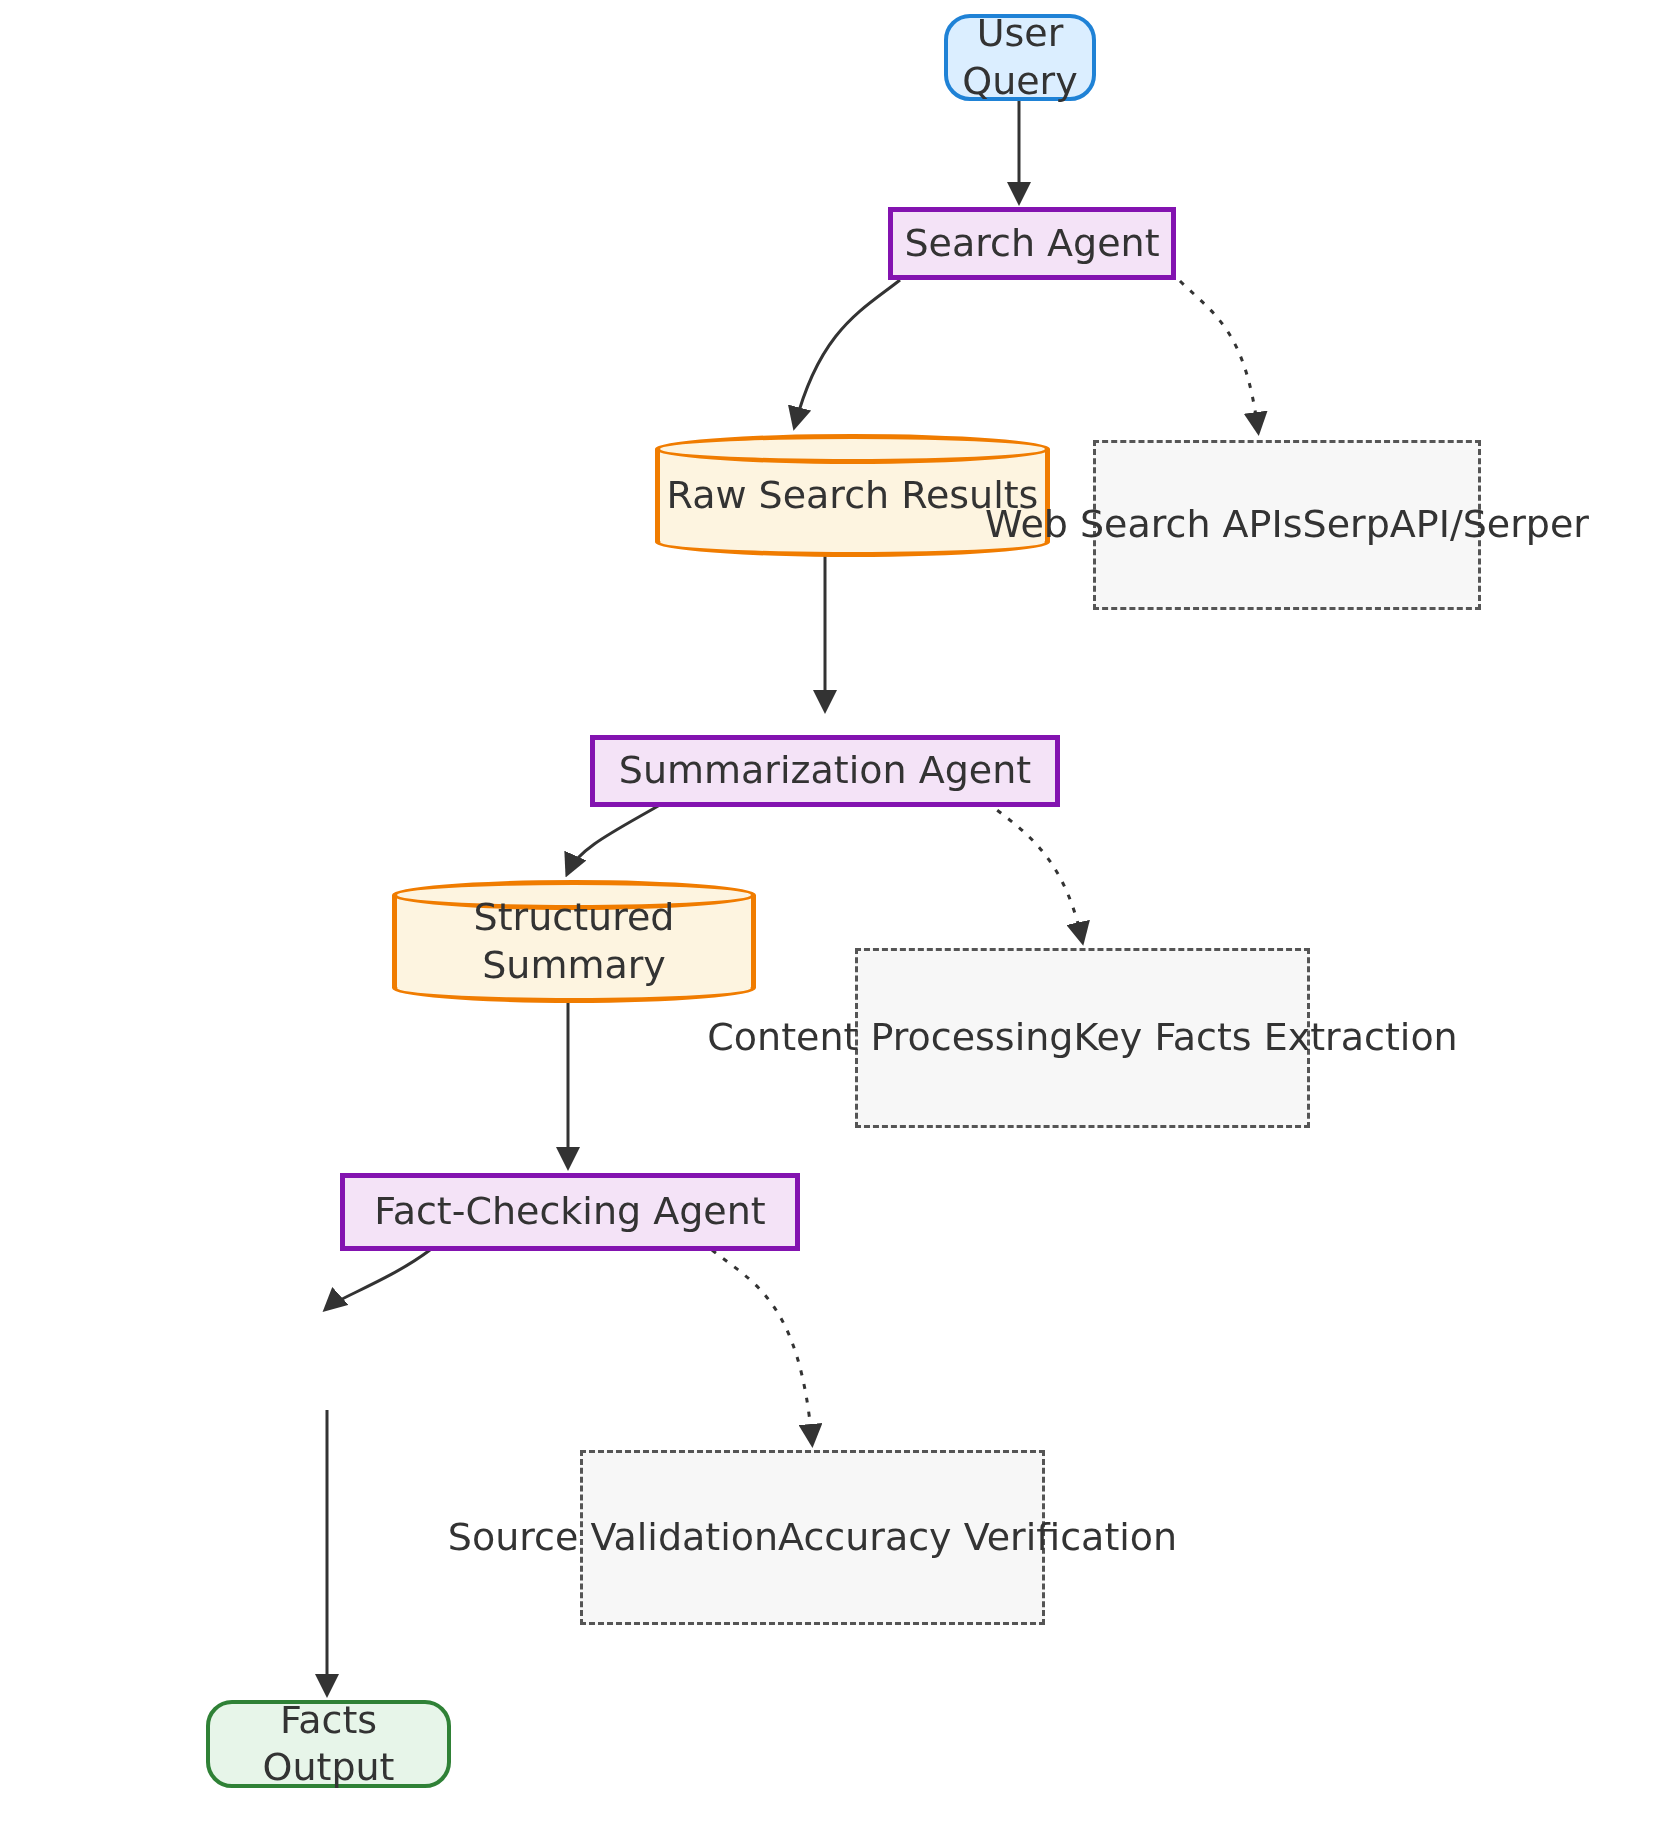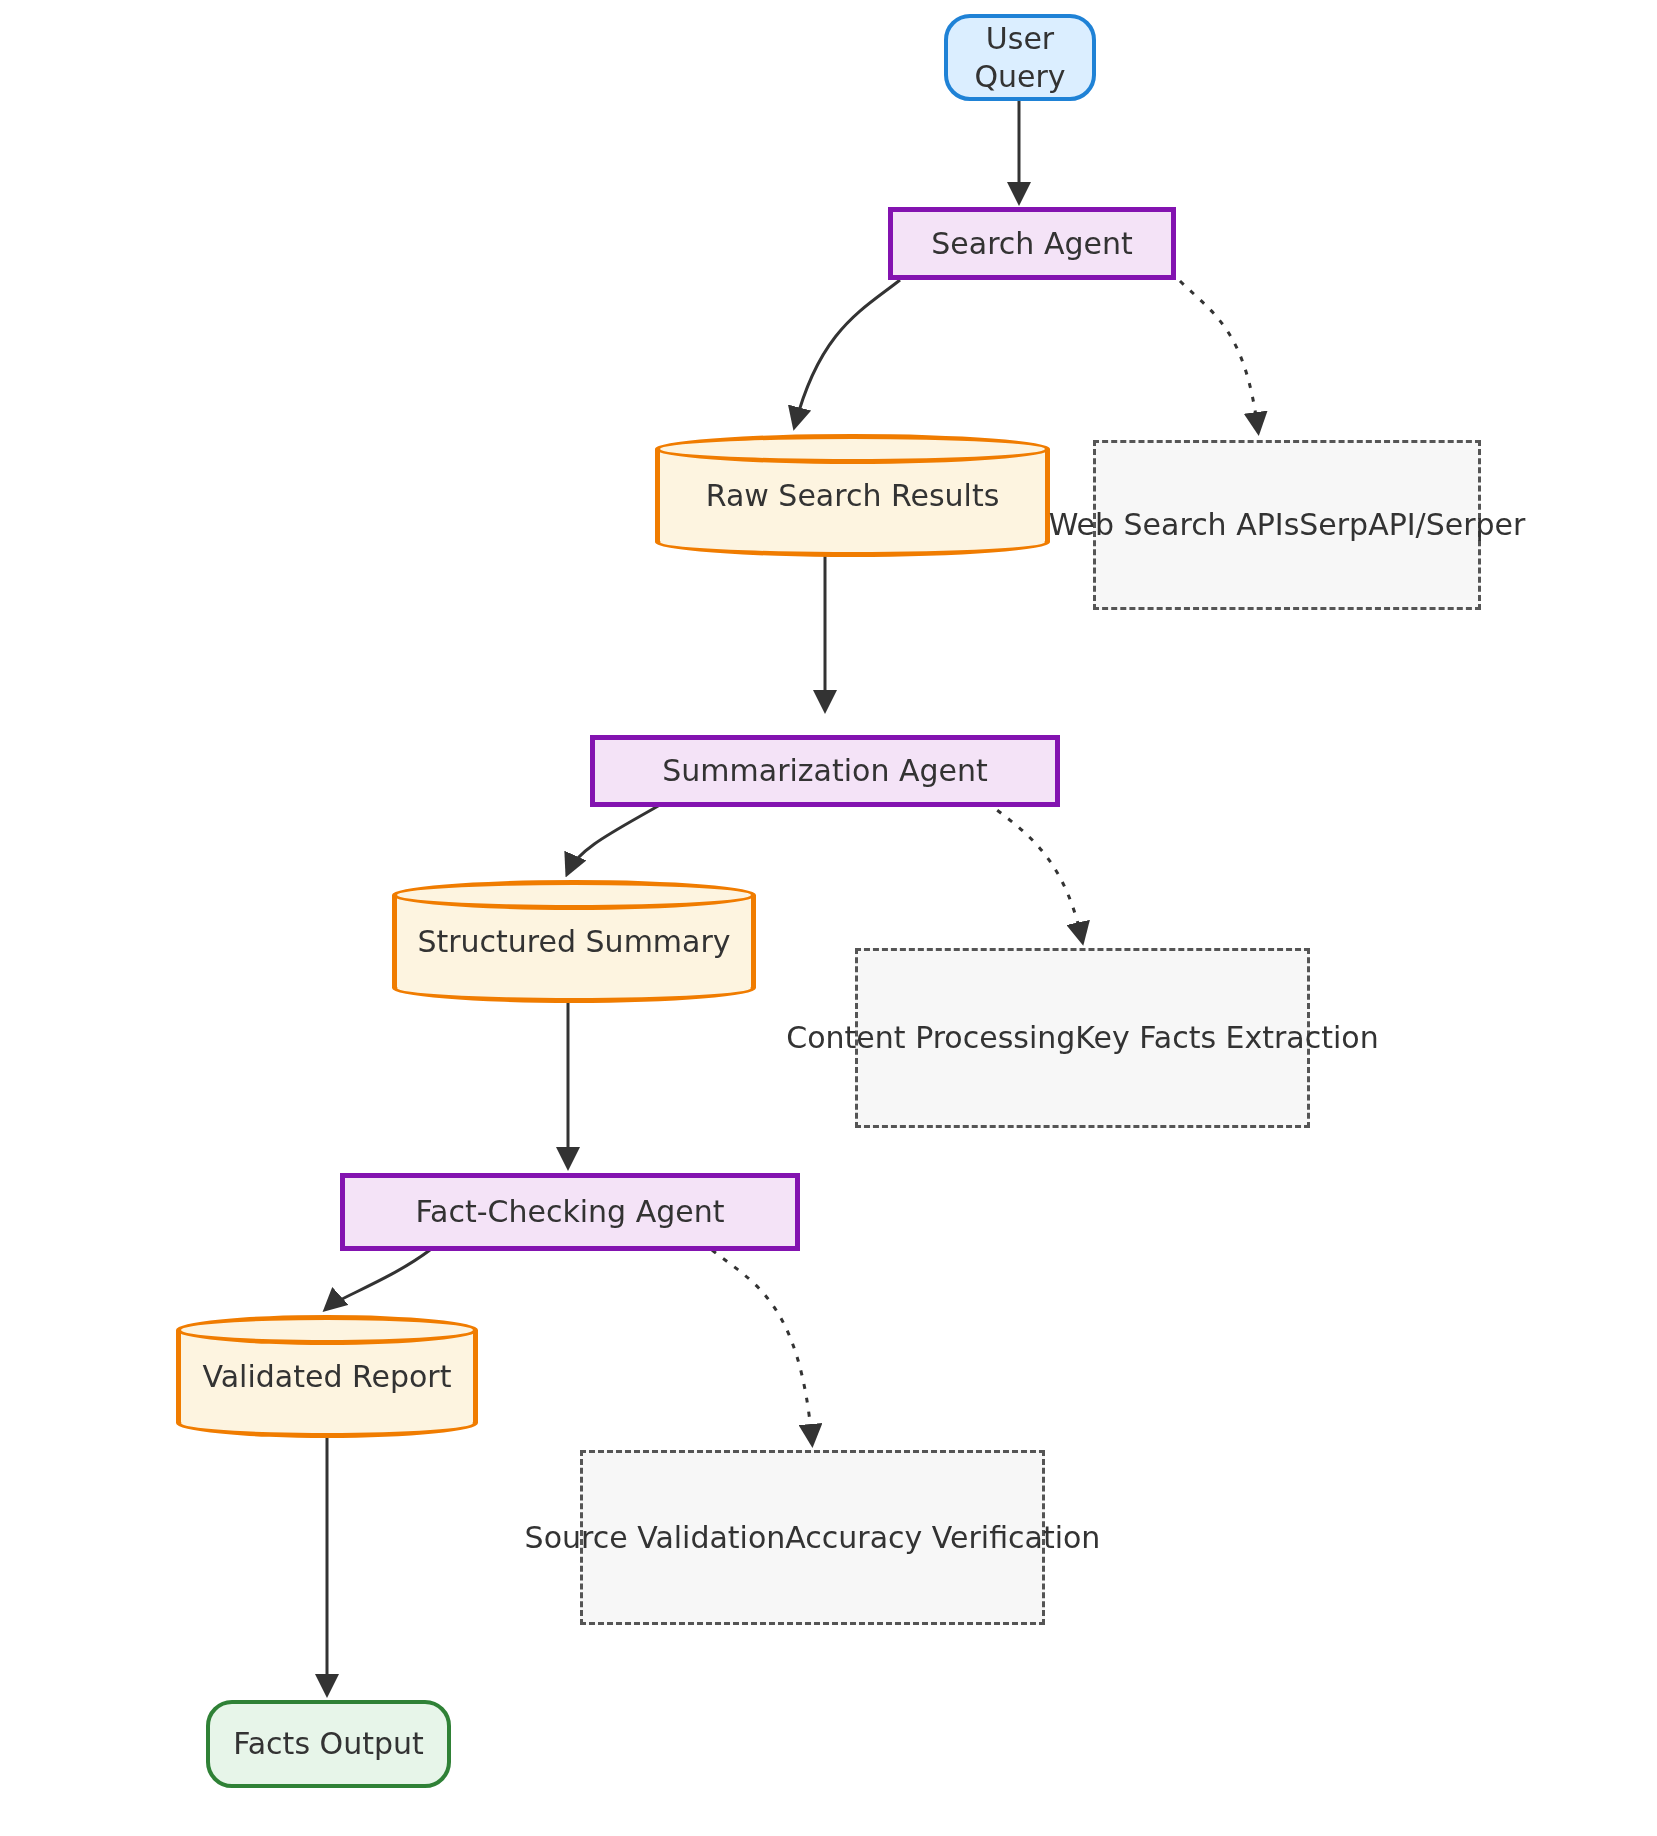--- a/index.html
+++ b/index.html
@@ -26,21 +26,21 @@
     pointer-events: none;
   }
   .node {
     position: absolute;
     box-sizing: border-box;
     display: flex;
     align-items: center;
     justify-content: center;
     text-align: center;
     color: #333333;
-    font-size: 30px;
+    font-size: 38px;
     line-height: 1.25;
     z-index: 3;
   }
 
   
   .node-start {
     background: #dbeeff;
     border: 4px solid #1f82d6;
     border-radius: 26px;
   }
@@ -194,28 +194,20 @@
 
   <div class="node node-note" style="left:855px; top:948px; width:455px; height:180px;">
     <span class="note-line">Content Processing</span>
     <span class="note-line">Key Facts Extraction</span>
   </div>
 
   <div class="node node-agent" style="left:340px; top:1173px; width:460px; height:78px;">
     <span>Fact-Checking Agent</span>
   </div>
 
-  <div class="node node-store" style="left:176px; top:1315px; width:302px; height:123px;">
-    <div class="cyl">
-      <div class="cyl-body"></div>
-      <div class="cyl-bottom"></div>
-      <div class="cyl-top"></div>
-    </div>
-    <span class="cyl-label">Validated Report</span>
-  </div>
 
   <div class="node node-note" style="left:580px; top:1450px; width:465px; height:175px;">
     <span class="note-line">Source Validation</span>
     <span class="note-line">Accuracy Verification</span>
   </div>
 
   <div class="node node-end" style="left:206px; top:1700px; width:245px; height:88px;">
     <span>Facts Output</span>
   </div>
 

